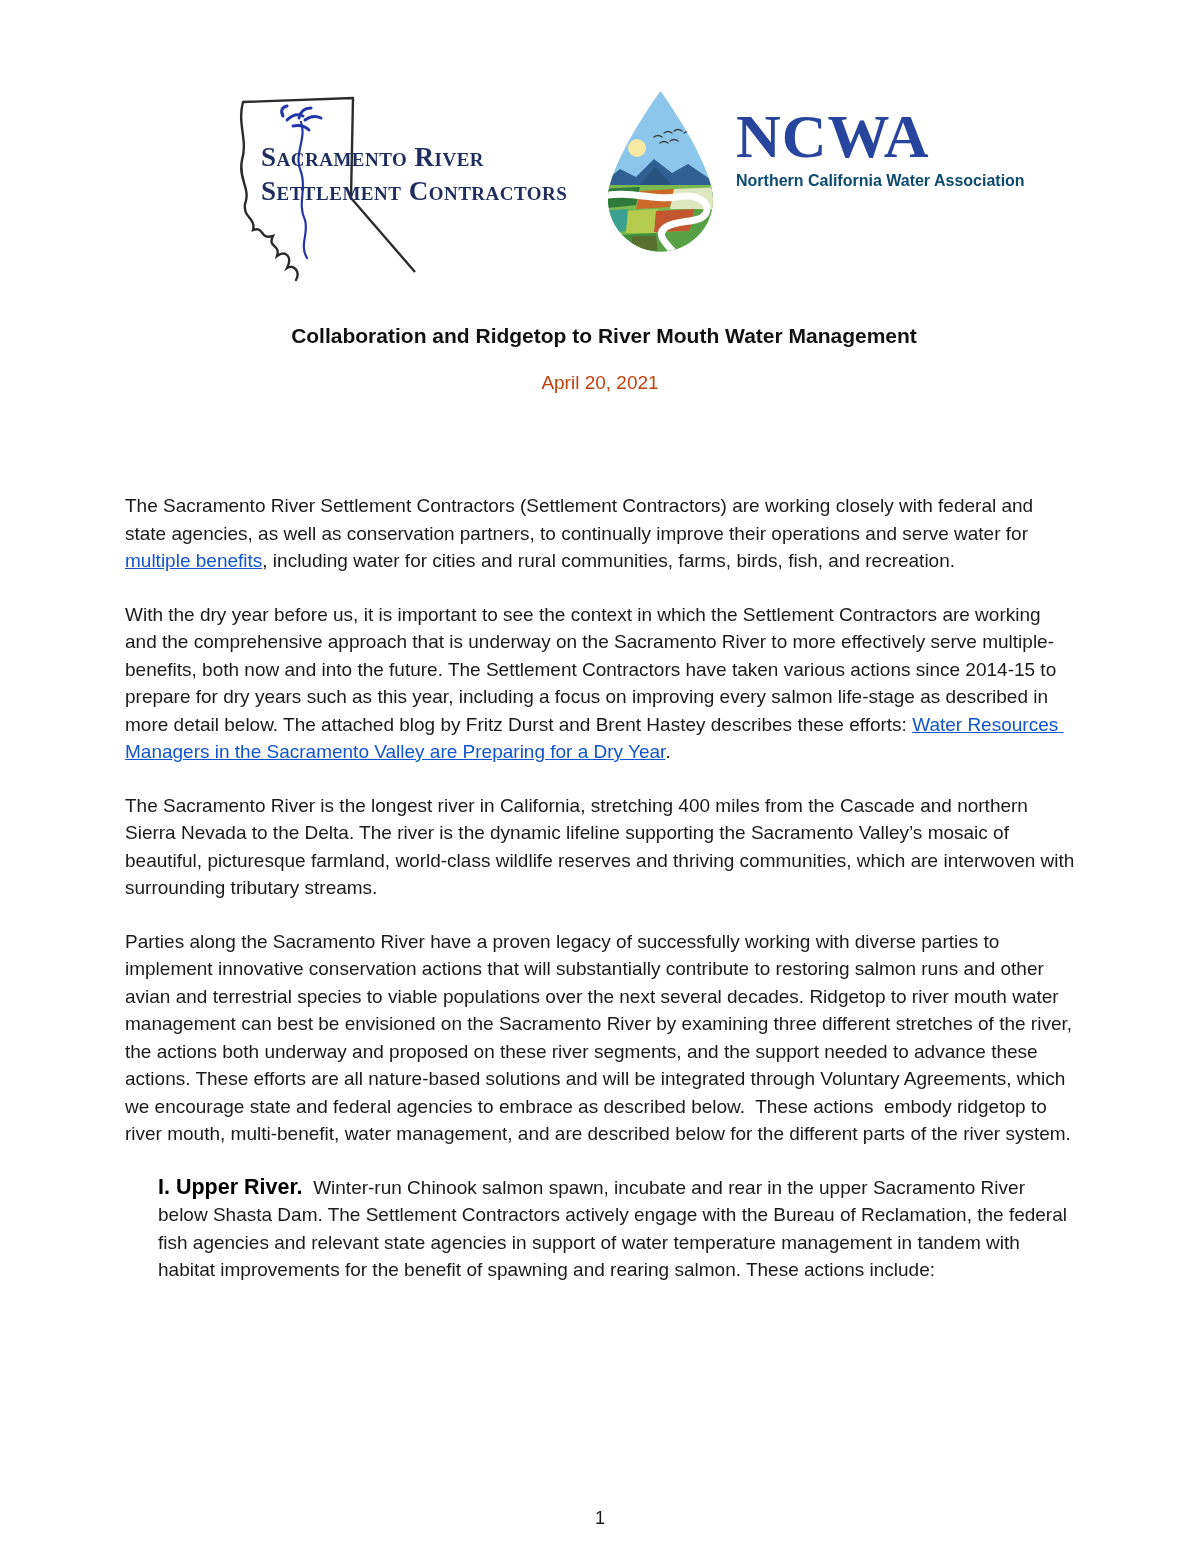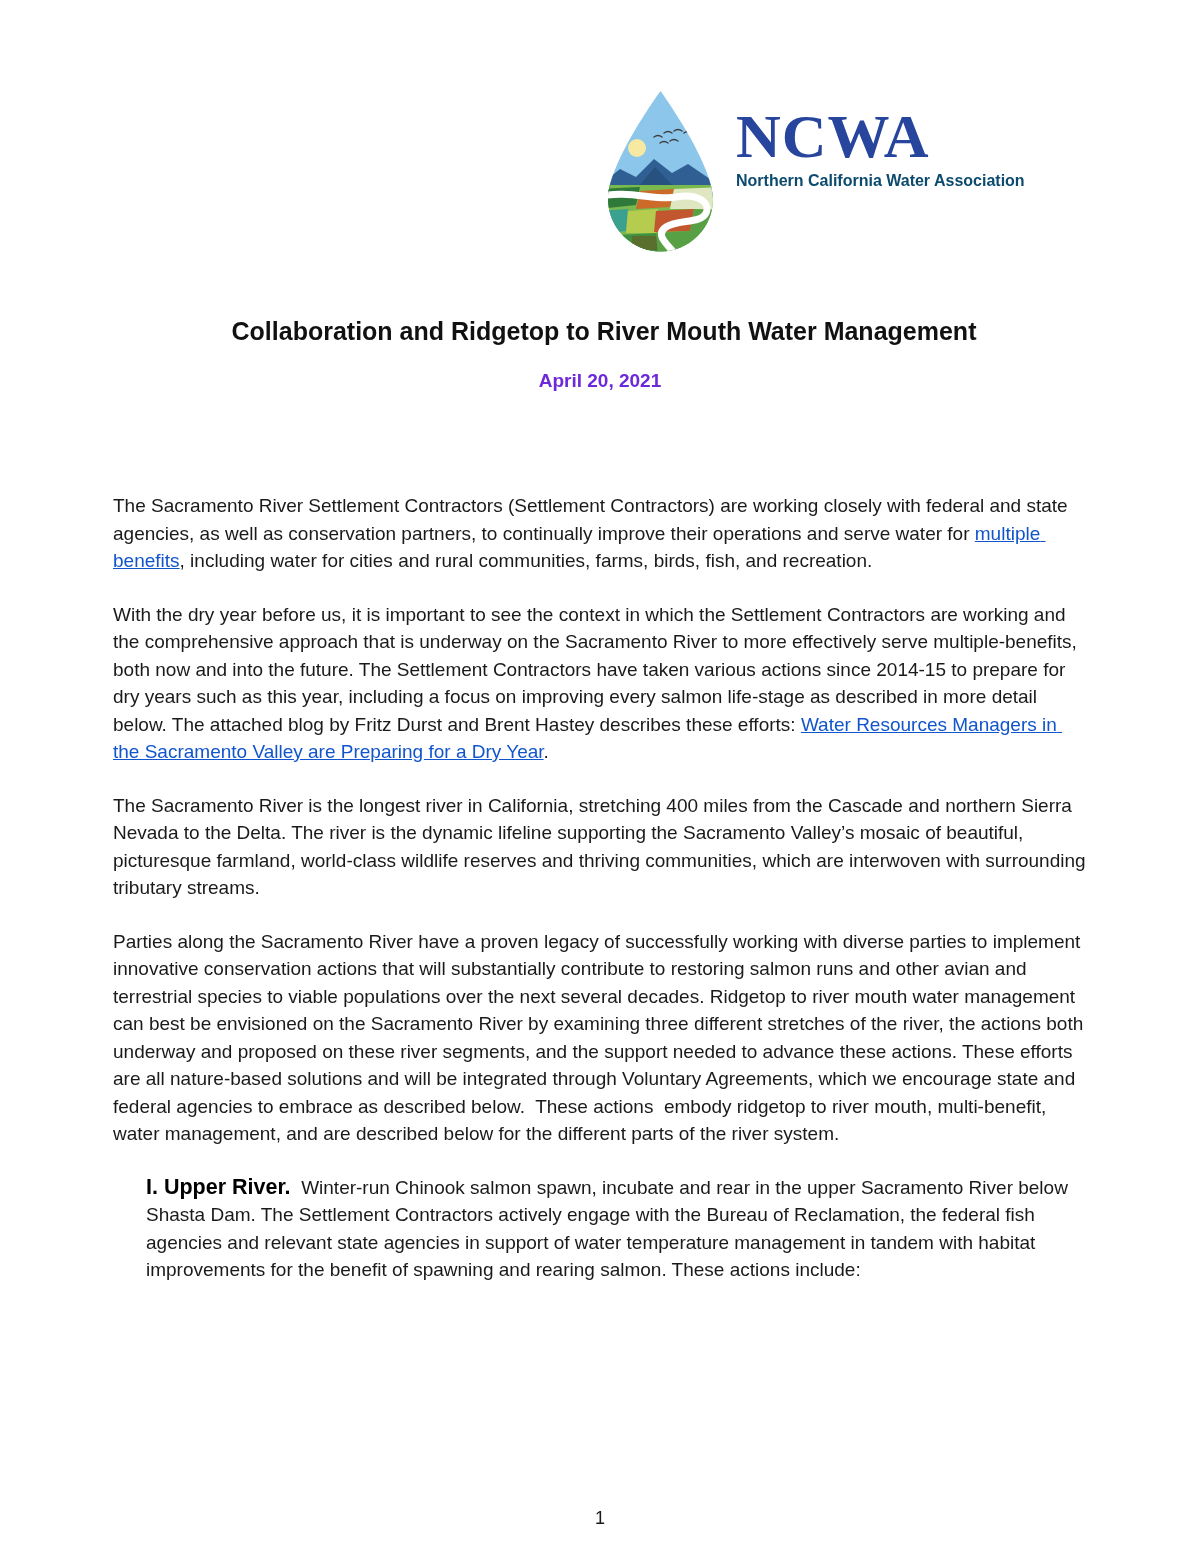--- a/index.html
+++ b/index.html
@@ -41,48 +41,64 @@
     margin-top:5px;
     font-family:"Liberation Sans",sans-serif;
     font-weight:bold;
     font-size:16px;
     color:#0c4a6e;
     white-space:nowrap;
   }
 
   
   .title-block{position:absolute;top:308px;left:0;width:100%;text-align:center;}
-  .doc-title{margin:9px;font-size:25px;font-weight:bold;color:#111;padding-left:8px;}
+  .doc-title{margin:16px;font-size:21px;font-weight:bold;color:#111;padding-left:8px;}
   .doc-subtitle{margin:27px 0 0;font-size:25px;font-weight:bold;color:#111;}
-  .doc-date{margin:24px 16px 0;font-size:19px;font-weight:bold;color:#6d28d9;}
+  .doc-date{margin:24px 16px 0;font-size:19px;font-weight:normal;color:#c2410c;}
 
   
   .doc-body{position:absolute;top:492px;left:113px;width:975px;}
   p.para{
-    margin:0 0 26px;
+    margin:0 12px 26px;
     font-size:19px;
     line-height:27.5px;
     white-space:pre-wrap;
     color:#1a1a1a;
   }
   p.para.indent{padding-left:33px;}
   .doc-link{color:#1155cc;text-decoration:underline;cursor:pointer;}
   .sec-heading{color:#000000;font-weight:bold;font-size:21.5px;}
 
   
   .page-footer{position:absolute;bottom:24px;left:0;width:100%;text-align:center;}
   .page-number{font-size:18px;color:#1a1a1a;}
 </style>
 </head>
 <body>
 
 <div class="page">
 
   <div class="logos">
 
+    <div class="srsc-logo">
+      <svg width="320" height="200" viewBox="0 0 320 200">
+
+        <path d="M8,14 L118,10 L116,110 L180,184" fill="none" stroke="#2b2b2b" stroke-width="2.4" stroke-linejoin="round"></path>
+
+        <path d="M8,14 C2,36 13,52 7,72 C3,92 16,100 10,116 C8,130 21,130 18,142 C30,138 24,152 38,148 C32,160 46,156 42,168 C50,162 58,168 52,180 C58,176 66,183 61,192" fill="none" stroke="#2b2b2b" stroke-width="2.4" stroke-linecap="round"></path>
+
+        <path d="M52,32 q8,-8 16,-4 M64,30 q2,-10 12,-10 M70,32 q8,-6 16,-2 M58,38 q10,-2 16,4 M48,28 q-4,-8 4,-10" fill="none" stroke="#2336a8" stroke-width="3" stroke-linecap="round"></path>
+
+        <path d="M66,34 C72,52 58,66 66,84 C72,100 62,116 70,132 C74,146 64,156 72,170" fill="none" stroke="#2336a8" stroke-width="2.2" stroke-linecap="round"></path>
+      </svg>
+      <div class="srsc-text">
+        <div>Sacramento River</div>
+        <div>Settlement Contractors</div>
+      </div>
+    </div>
 
     <div class="ncwa-logo">
       <svg class="ncwa-drop" width="125" height="172" viewBox="0 0 125 172">
         <defs>
           <clipPath id="dropclip">
             <path d="M62.5,6 C62.5,6 10,78 10,114 A52.5,52.5 0 1 0 115,114 C115,78 62.5,6 62.5,6 Z"></path>
           </clipPath>
         </defs>
         <g clip-path="url(#dropclip)">
 

